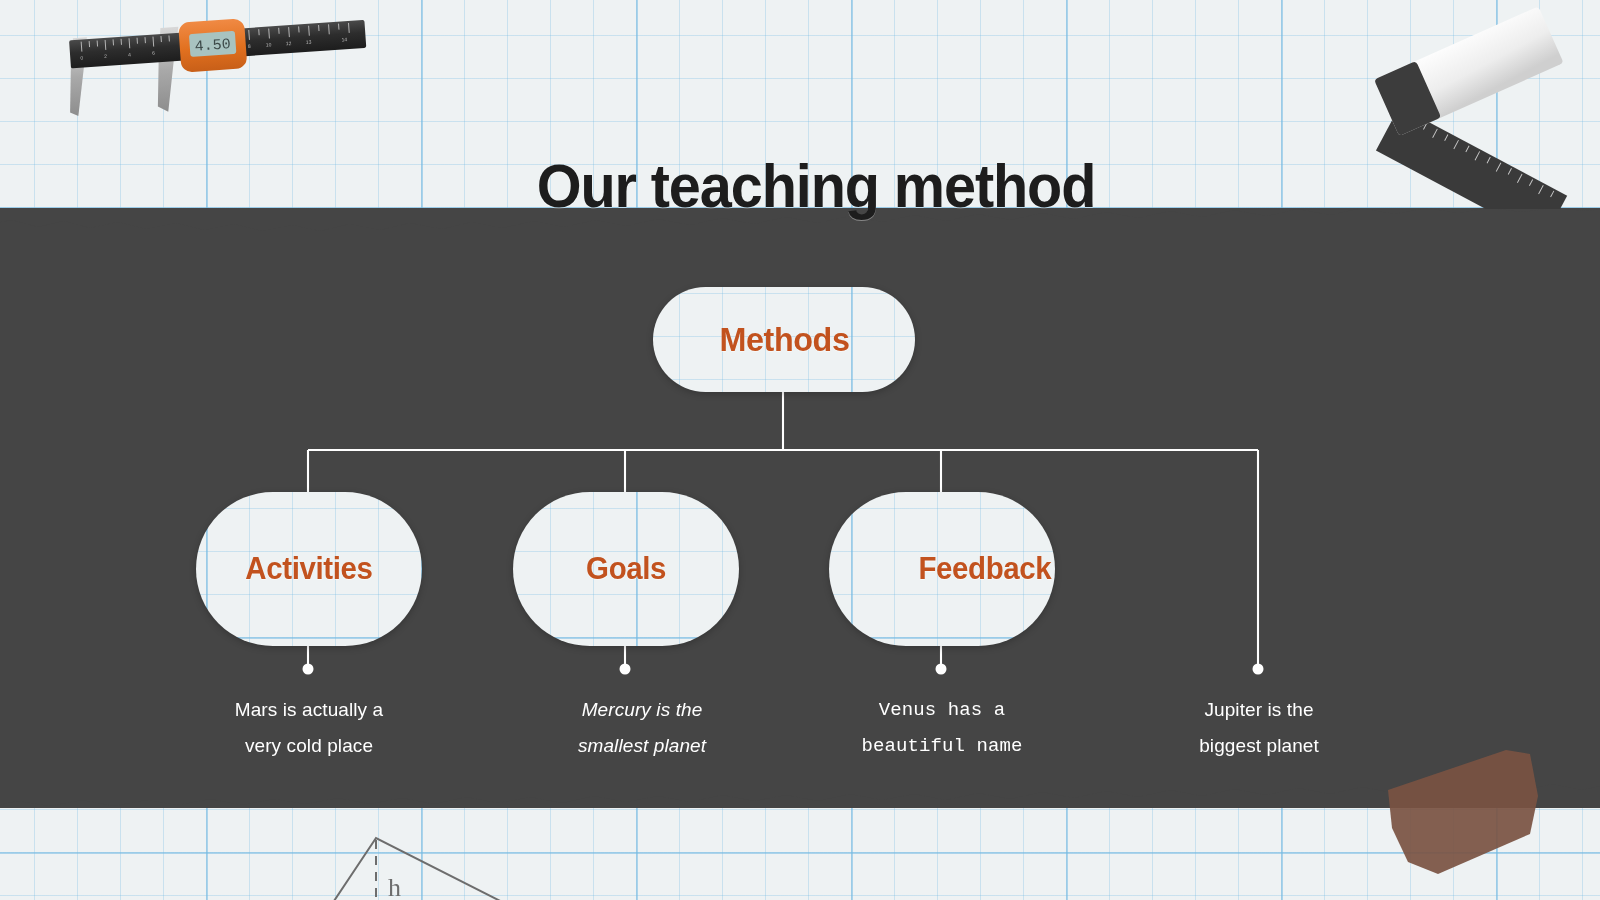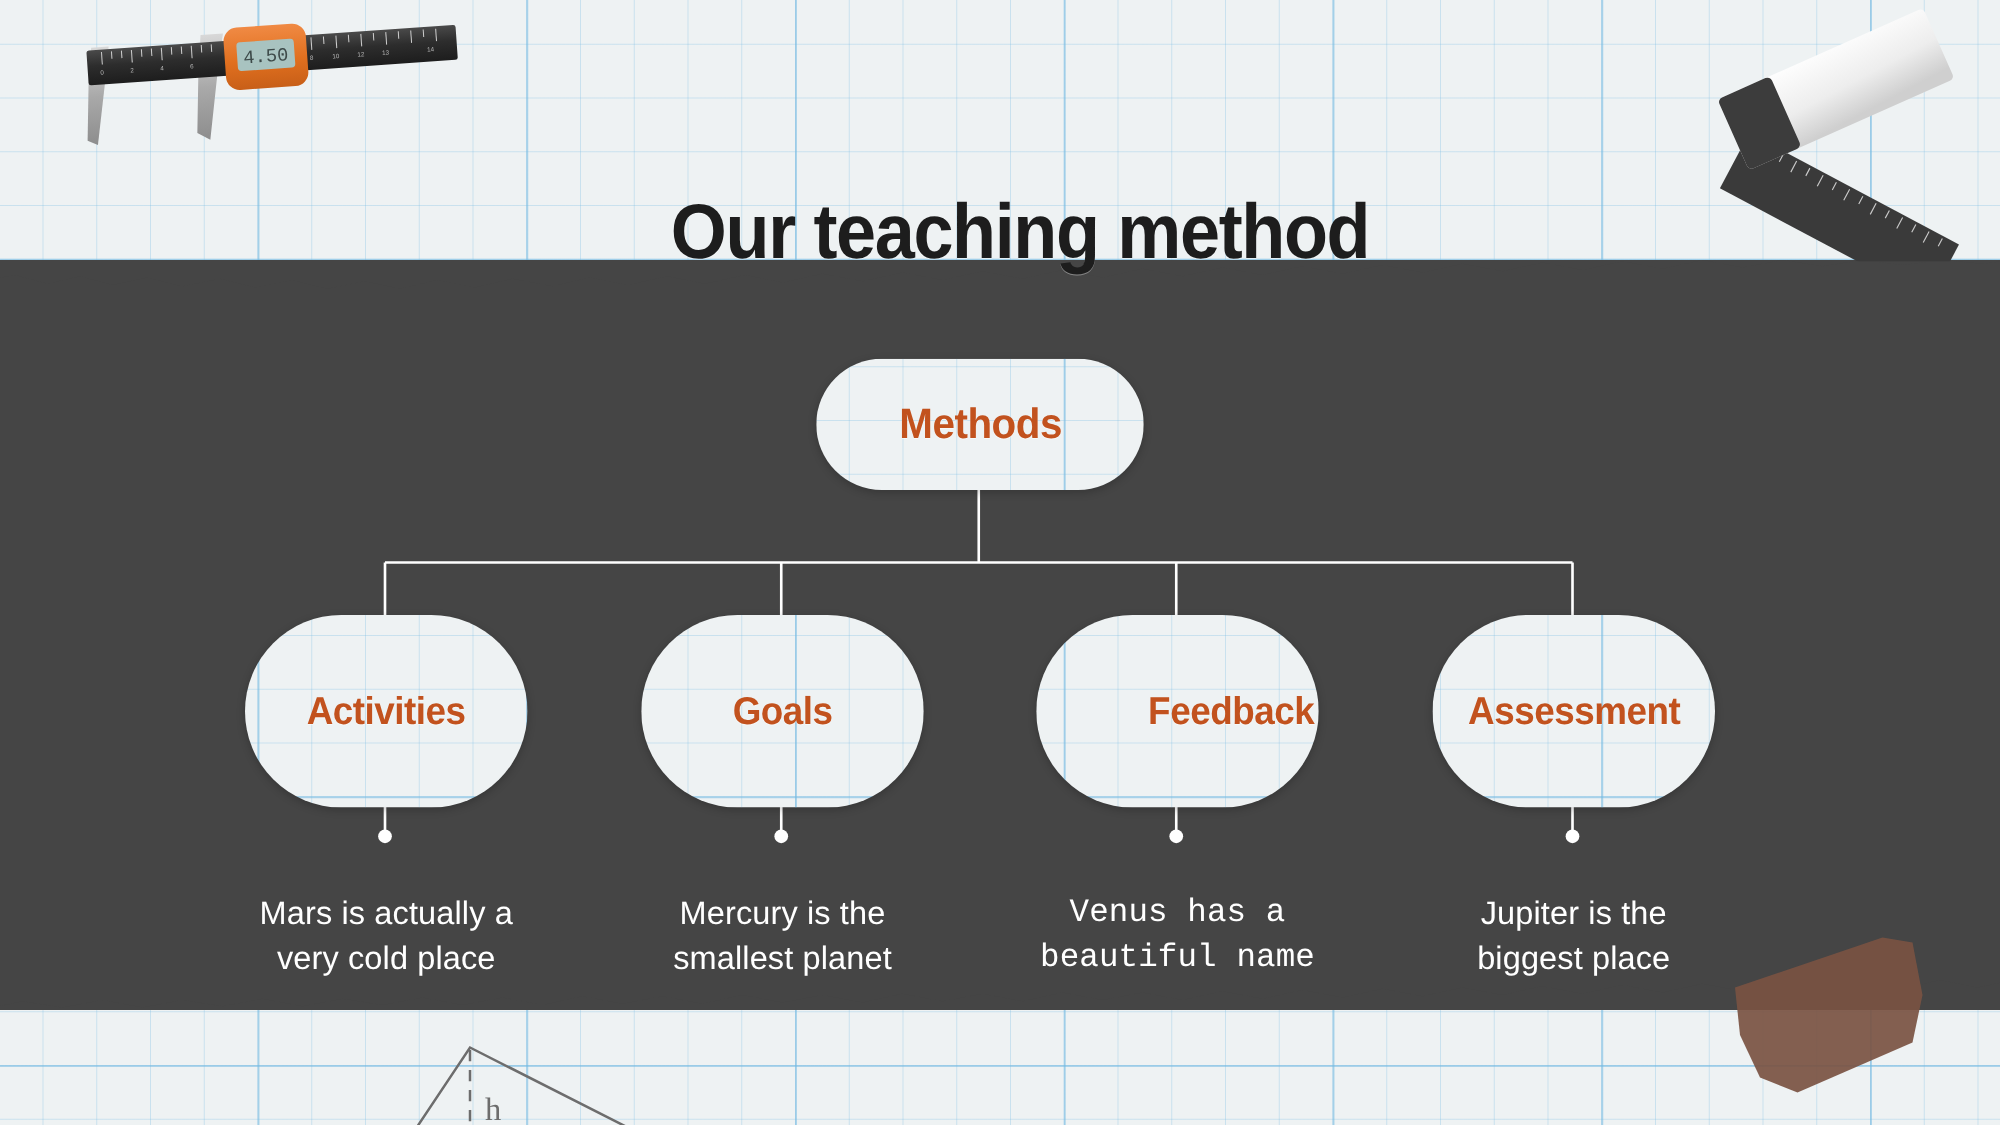--- a/index.html
+++ b/index.html
@@ -130,28 +130,27 @@
   #node-goals       { left:513px;  width:226px; }
   #node-feedback    { left:829px;  width:226px;justify-content:flex-end; }
   #node-assessment  { left:1146px; width:226px; }
 
   .desc {
     position:absolute;
     z-index:6;
     text-align:center;
     color:#ffffff;
     font-family:"Liberation Sans", sans-serif;
-    font-size:26px;
+    font-size:19px;
     line-height:36px;
     letter-spacing:0.1px;
     white-space:pre-line;
-    margin-top:20px;
   }
   #desc-0 { left:179px;  top:692px; width:260px; }
-  #desc-1 { left:496px;  top:692px; width:260px; }
+  #desc-1 { left:512px;  top:692px; width:260px;font-style:italic; }
   #desc-2 { left:812px;  top:692px; width:260px;font-family:Liberation Mono, monospace; }
   #desc-3 { left:1129px; top:692px; width:260px; }
 </style>
 </head>
 <body>
 
 <div id="slide">
 
   <div class="gridpaper"></div>
 
@@ -302,32 +301,29 @@
 
     <div class="node child-node" id="node-activities">
       <span class="node-label">Activities</span>
     </div>
     <div class="node child-node" id="node-goals">
       <span class="node-label">Goals</span>
     </div>
     <div class="node child-node" id="node-feedback">
       <span class="node-label">Feedback</span>
     </div>
-    <div class="node child-node" id="node-assessment">
-      <span class="node-label">Assessment</span>
-    </div>
 
     <div class="desc" id="desc-0">Mars is actually a
 very cold place</div>
     <div class="desc" id="desc-1">Mercury is the
 smallest planet</div>
     <div class="desc" id="desc-2">Venus has a
 beautiful name</div>
     <div class="desc" id="desc-3">Jupiter is the
-biggest place</div>
+biggest planet</div>
   </div>
 
   <svg class="tool" id="tape" viewBox="0 0 220 140">
     <path d="M8 48 L126 8 L150 12 L158 54 L150 92 L58 132 L28 120 L12 86 Z" fill="#7a5342" opacity="0.92"></path>
     <path d="M8 48 L126 8 L150 12 L158 54 L150 92 L58 132 L28 120 L12 86 Z" fill="#ffffff" opacity="0.0"></path>
   </svg>
 
   <svg class="tool" id="sketch" viewBox="0 0 260 90">
     <g stroke="#6d6d6d" stroke-width="2" fill="none">
       <path d="M10 90 L58 18 L200 90"></path>

